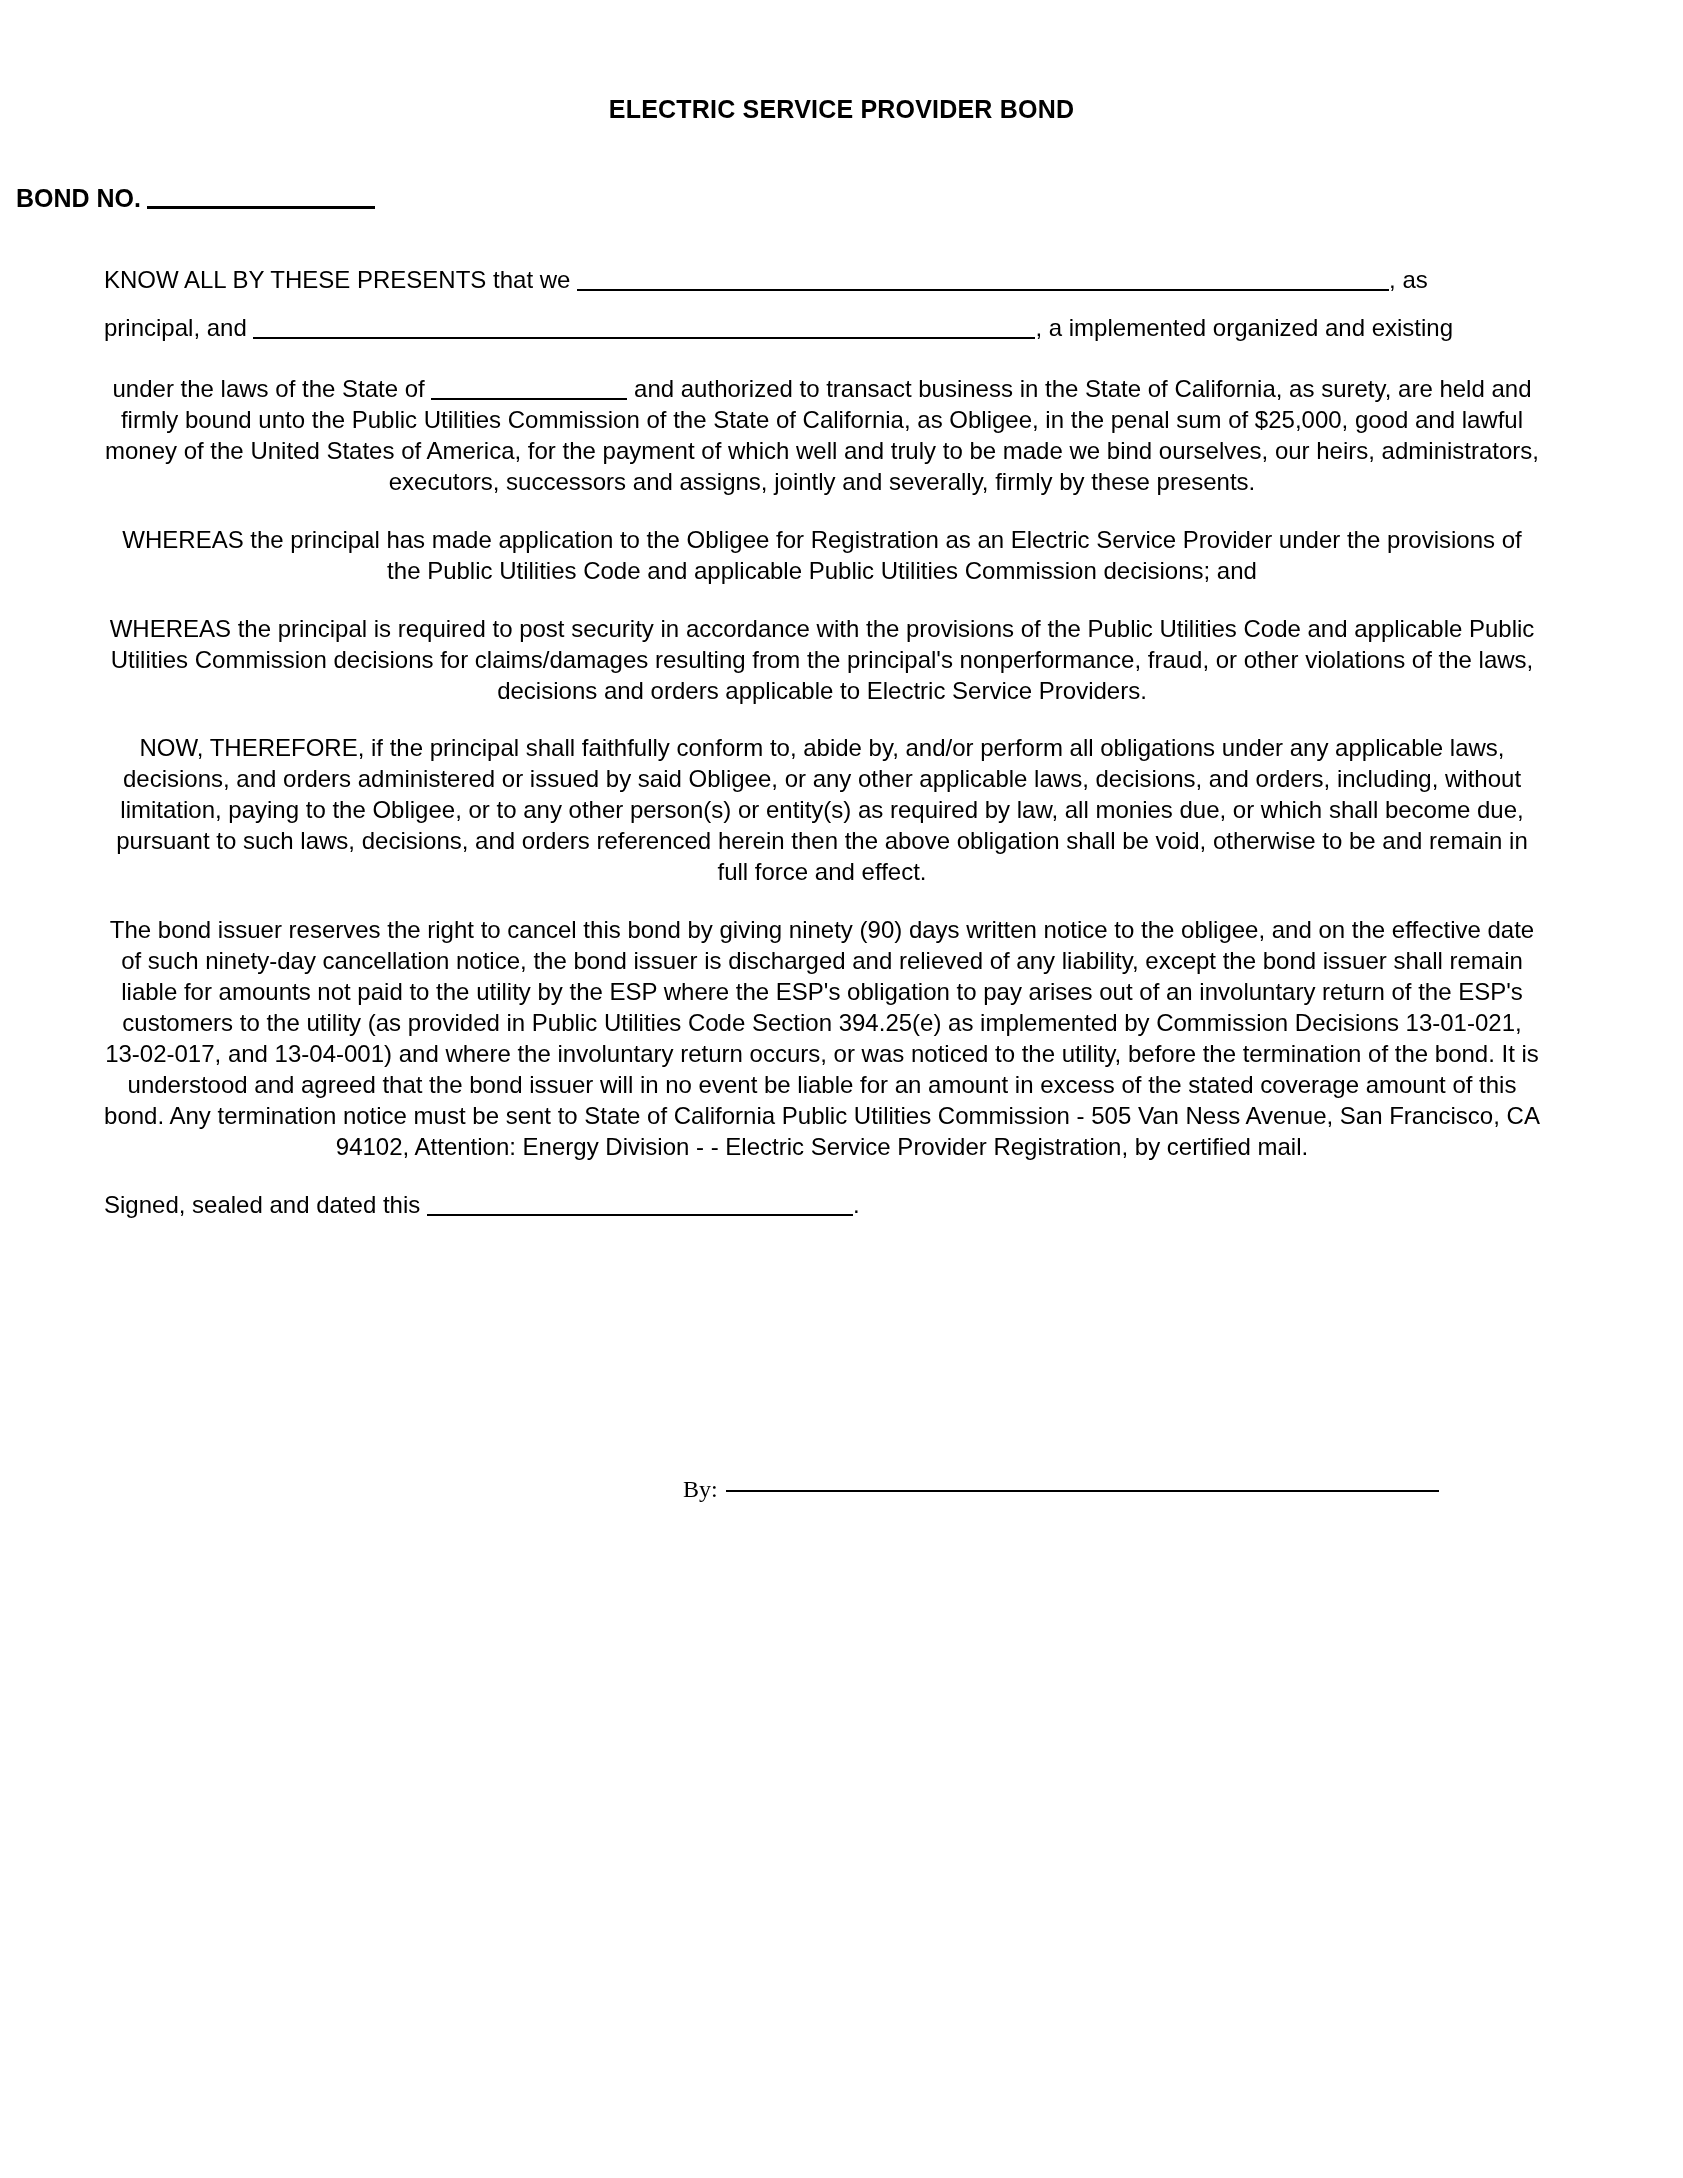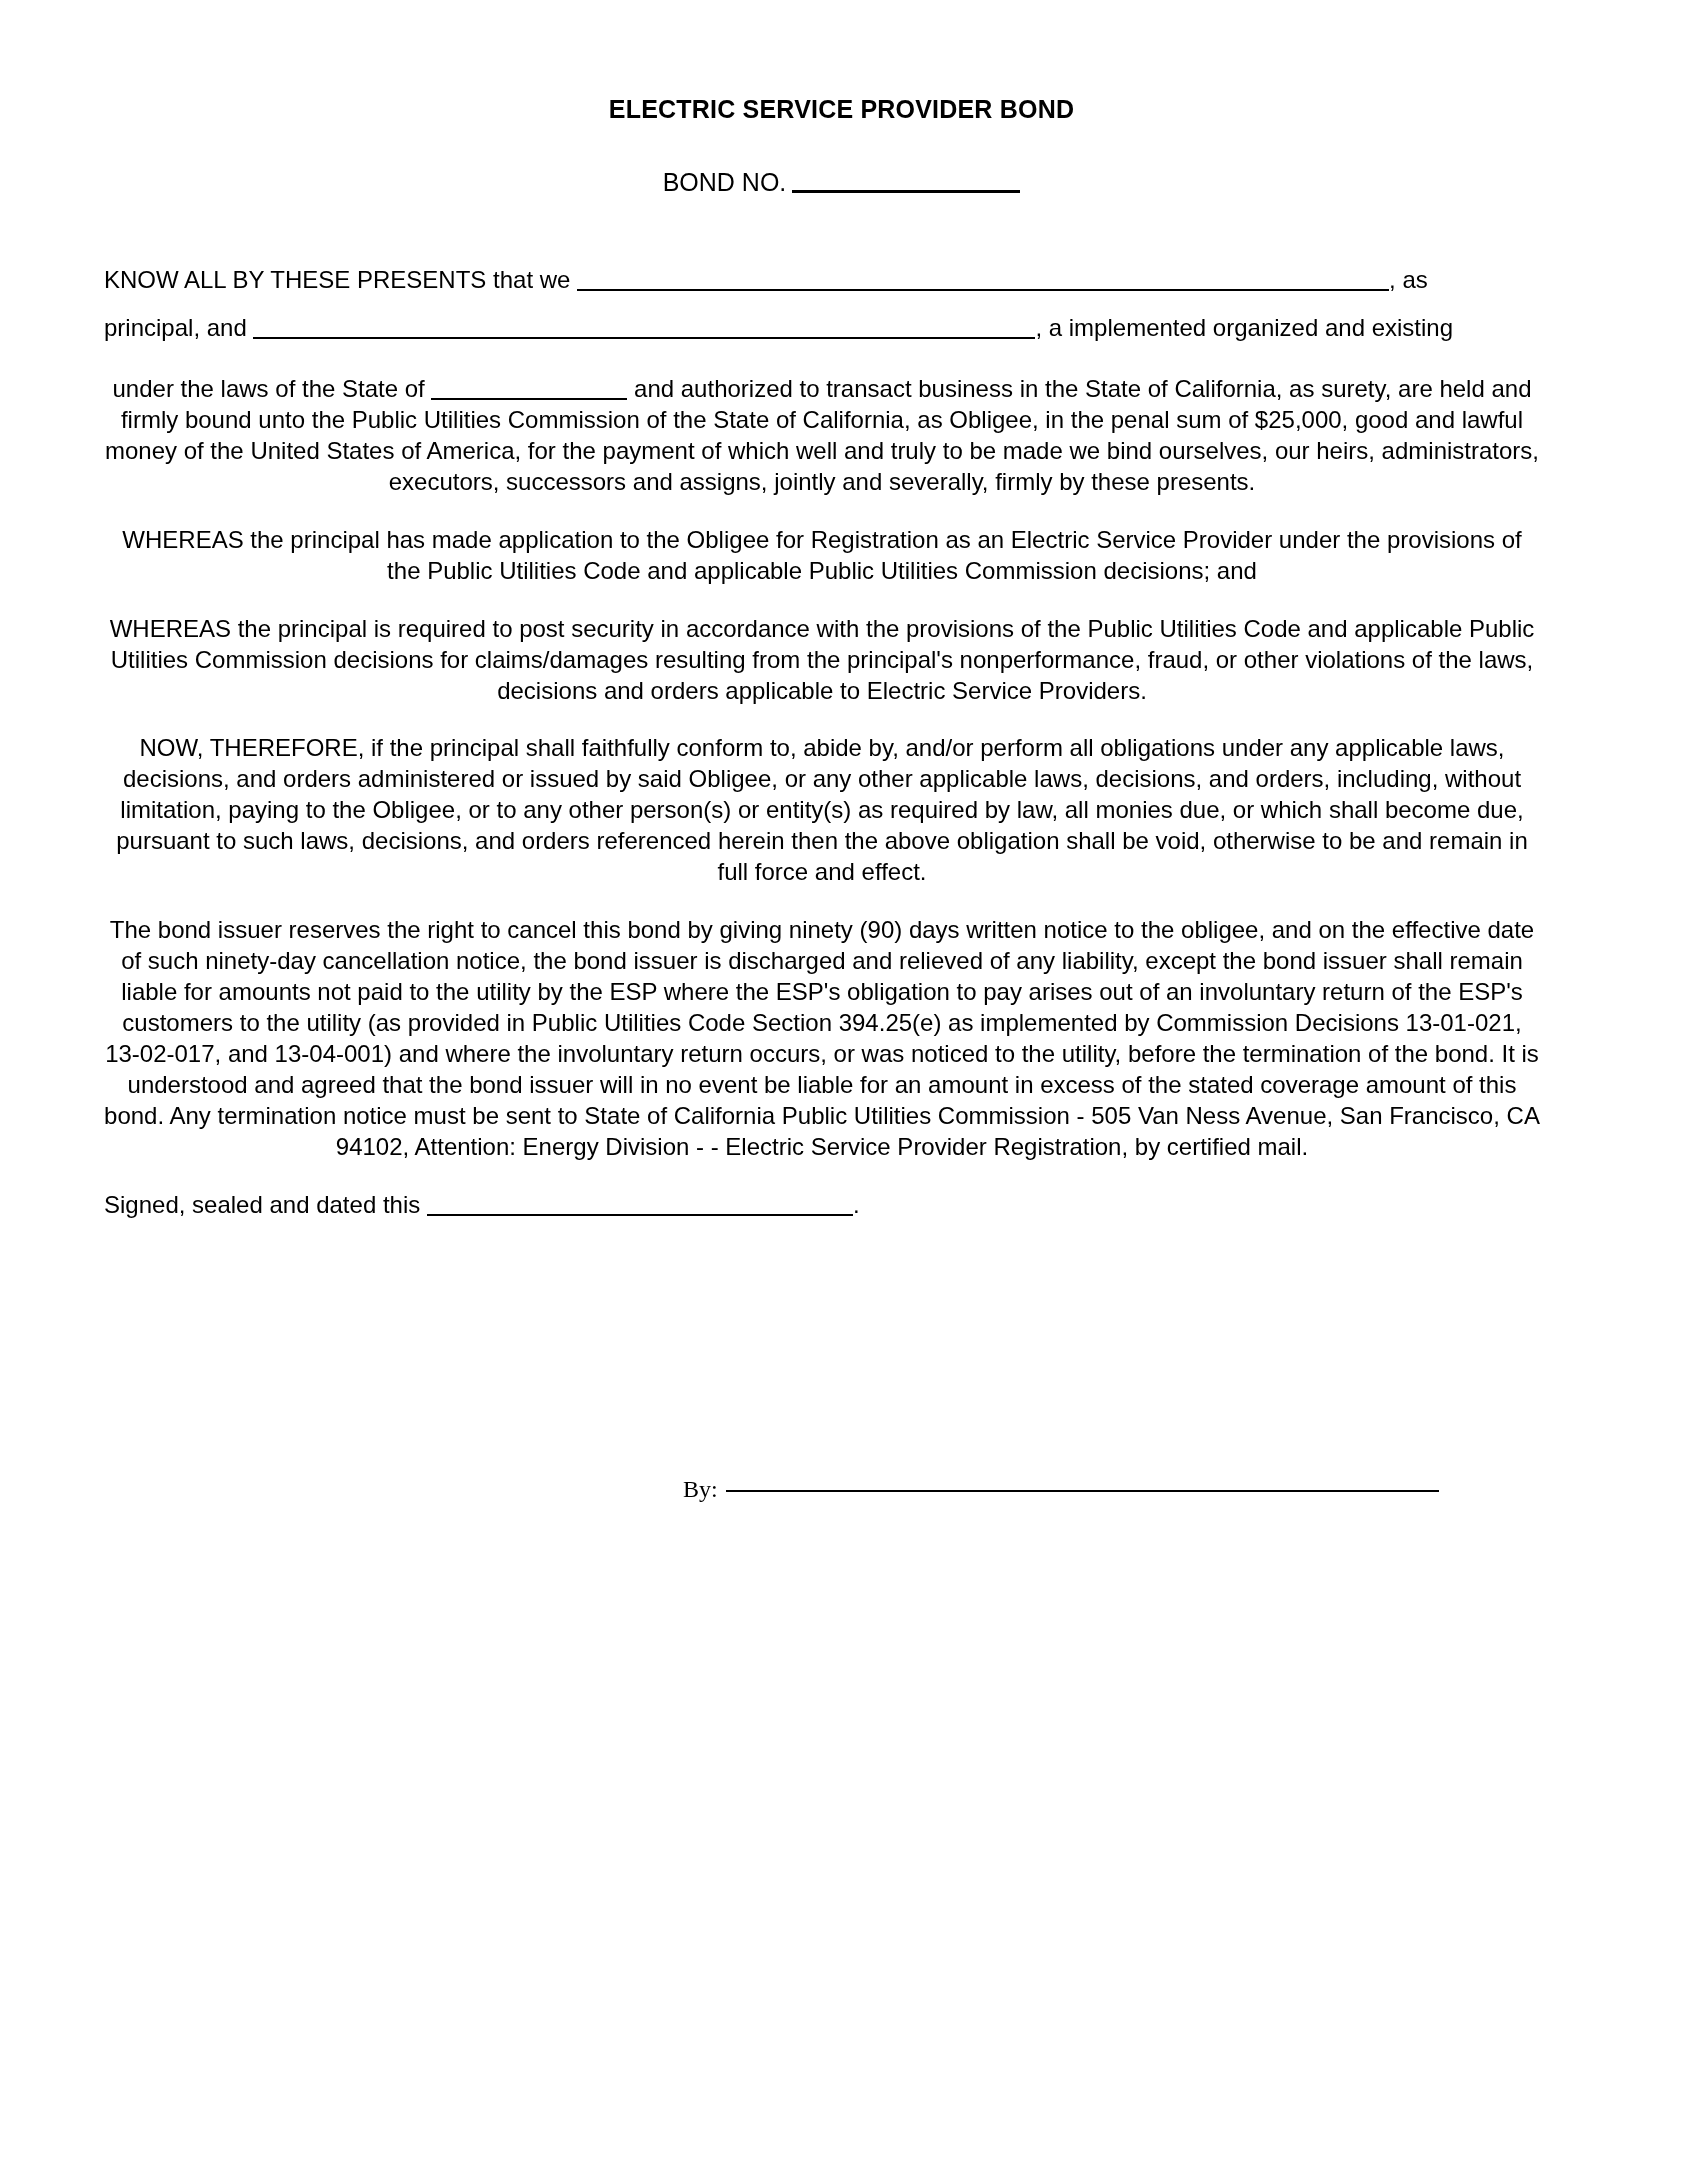--- a/index.html
+++ b/index.html
@@ -29,25 +29,24 @@
   .doc-title {
     text-align: center;
     font-size: 25px;
     font-weight: bold;
     letter-spacing: 0.2px;
     margin: 0;
     padding-top: 95px;
   }
 
   .bond-no-row {
-    text-align: center;
-    margin: 0;
+    margin: 16px;
     padding-top: 44px;
     font-size: 25px;
-    font-weight: normal;
+    font-weight: bold;
     white-space: nowrap;
   }
   .bond-no-row .blank {
     display: inline-block;
     width: 228px;
     border-bottom: 3px solid #000;
     vertical-align: -2px;
     margin-left: 6px;
   }
 

